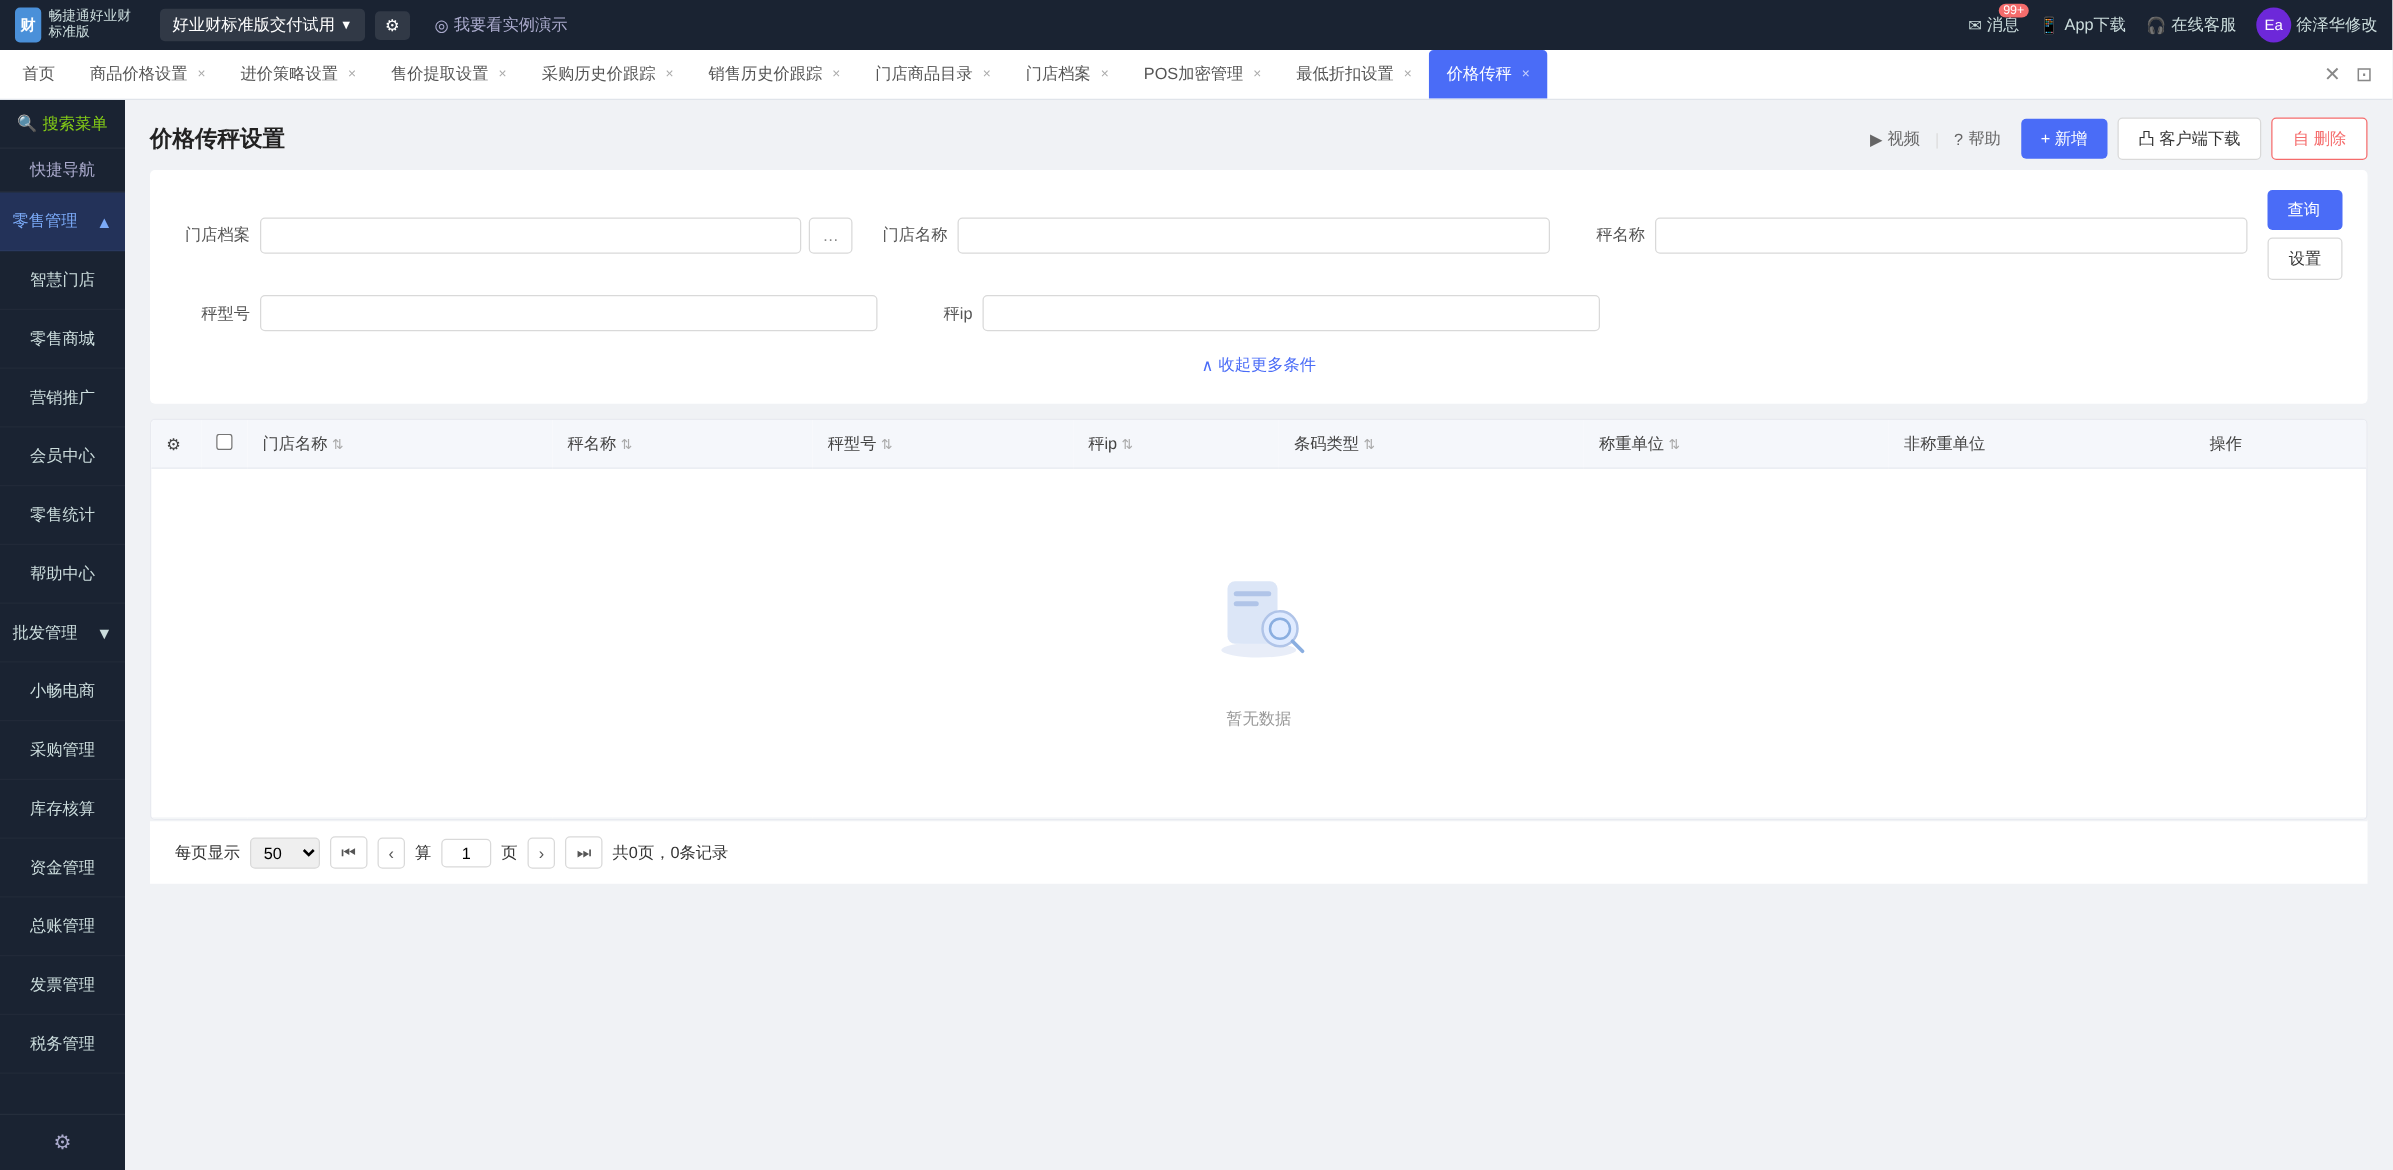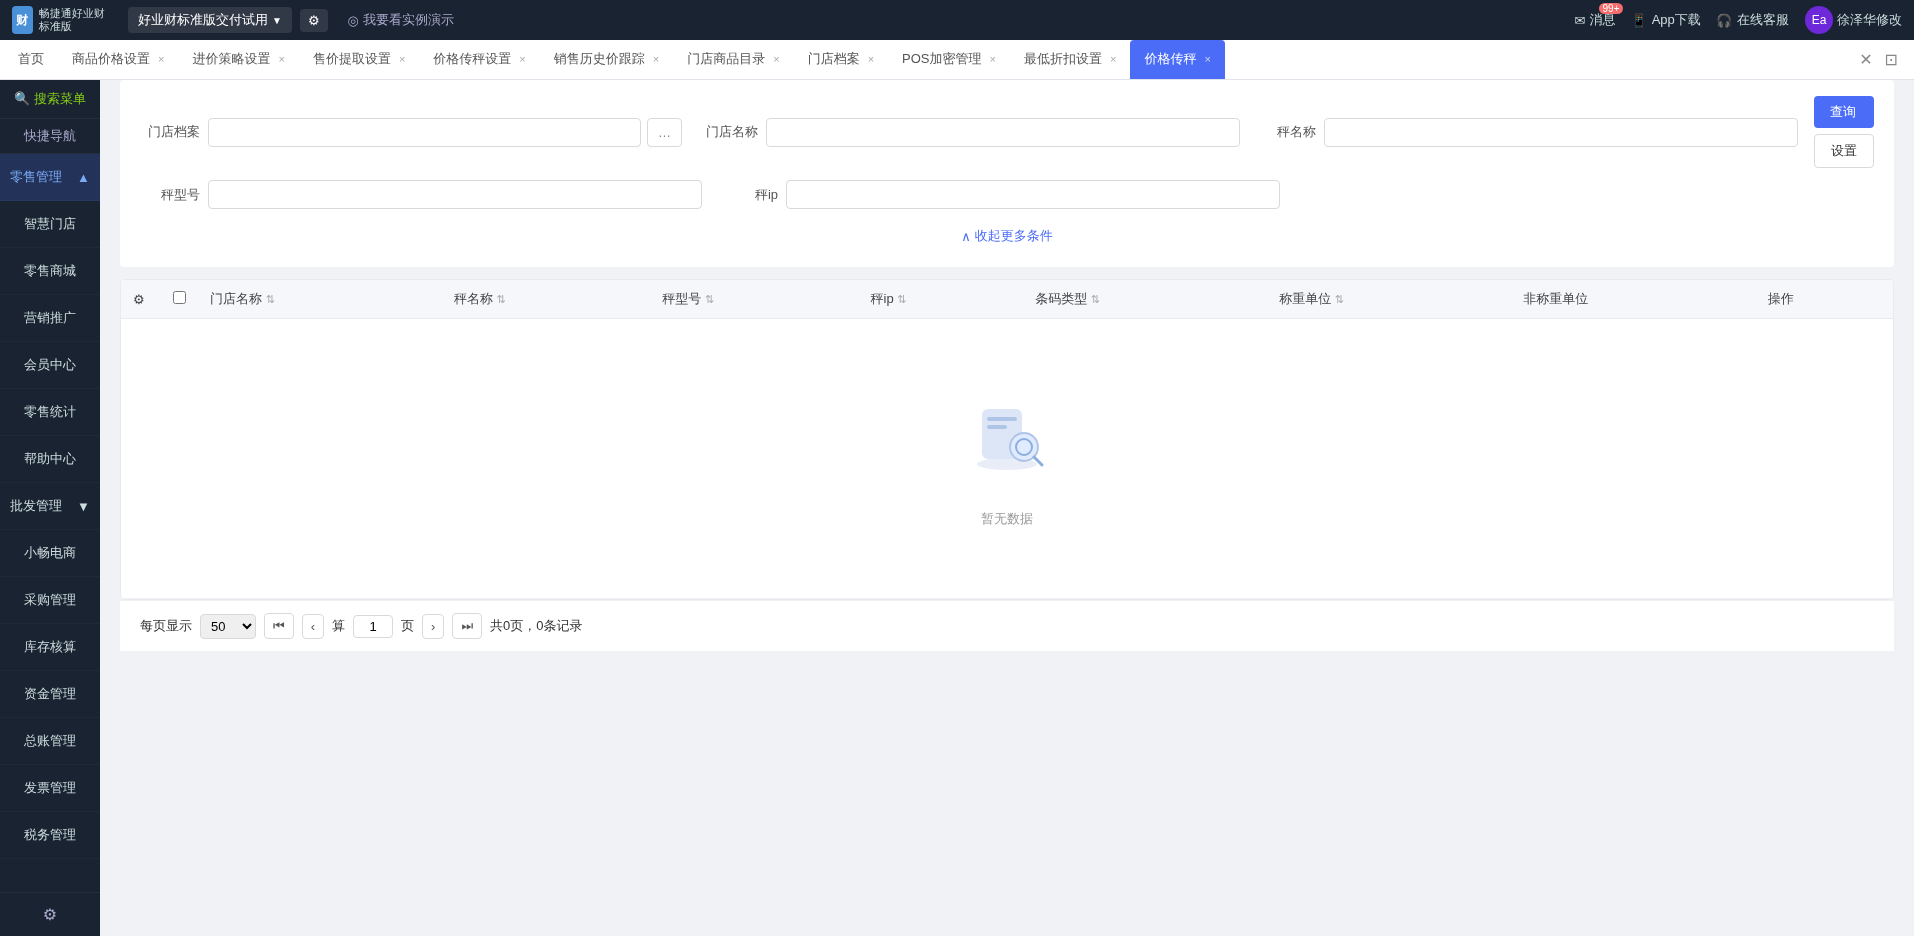--- a/index.html
+++ b/index.html
@@ -134,21 +134,21 @@
   </div>
   <div class="tab-item">
     <span>进价策略设置</span>
     <span class="close-x">×</span>
   </div>
   <div class="tab-item">
     <span>售价提取设置</span>
     <span class="close-x">×</span>
   </div>
   <div class="tab-item">
-    <span>价格传秤设置</span>
+    <span>采购历史价跟踪</span>
     <span class="close-x">×</span>
   </div>
   <div class="tab-item">
     <span>销售历史价跟踪</span>
     <span class="close-x">×</span>
   </div>
   <div class="tab-item">
     <span>门店商品目录</span>
     <span class="close-x">×</span>
   </div>
@@ -231,20 +231,37 @@
     <div class="sidebar-item">
       <span>税务管理</span>
     </div>
     <div class="sidebar-gear">
       <span style="color:#aac;font-size:16px;cursor:pointer;">⚙</span>
     </div>
   </div>
 
   <div class="content-area">
 
+    <div style="display:flex; align-items:center; justify-content:space-between; padding:14px 20px 8px;">
+      <h1 style="font-size:18px;font-weight:600;color:#222;">价格传秤设置</h1>
+      <div class="header-actions-right">
+        <div class="video-help">
+          <span>▶</span>
+          <span>视频</span>
+        </div>
+        <span style="color:#ddd;margin:0 4px;">|</span>
+        <div class="video-help">
+          <span>?</span>
+          <span>帮助</span>
+        </div>
+        <button class="btn btn-primary" style="margin-left:8px;">+ 新增</button>
+        <button class="btn btn-default">凸 客户端下载</button>
+        <button class="btn btn-danger">自 删除</button>
+      </div>
+    </div>
 
     <div class="search-form">
       <div class="search-row">
         <div class="search-field">
           <label>门店档案</label>
           <div class="field-picker">
             <input type="text" class="search-input" style="flex: 1 1 0%;">
             <button class="field-picker-btn">…</button>
           </div>
         </div>

